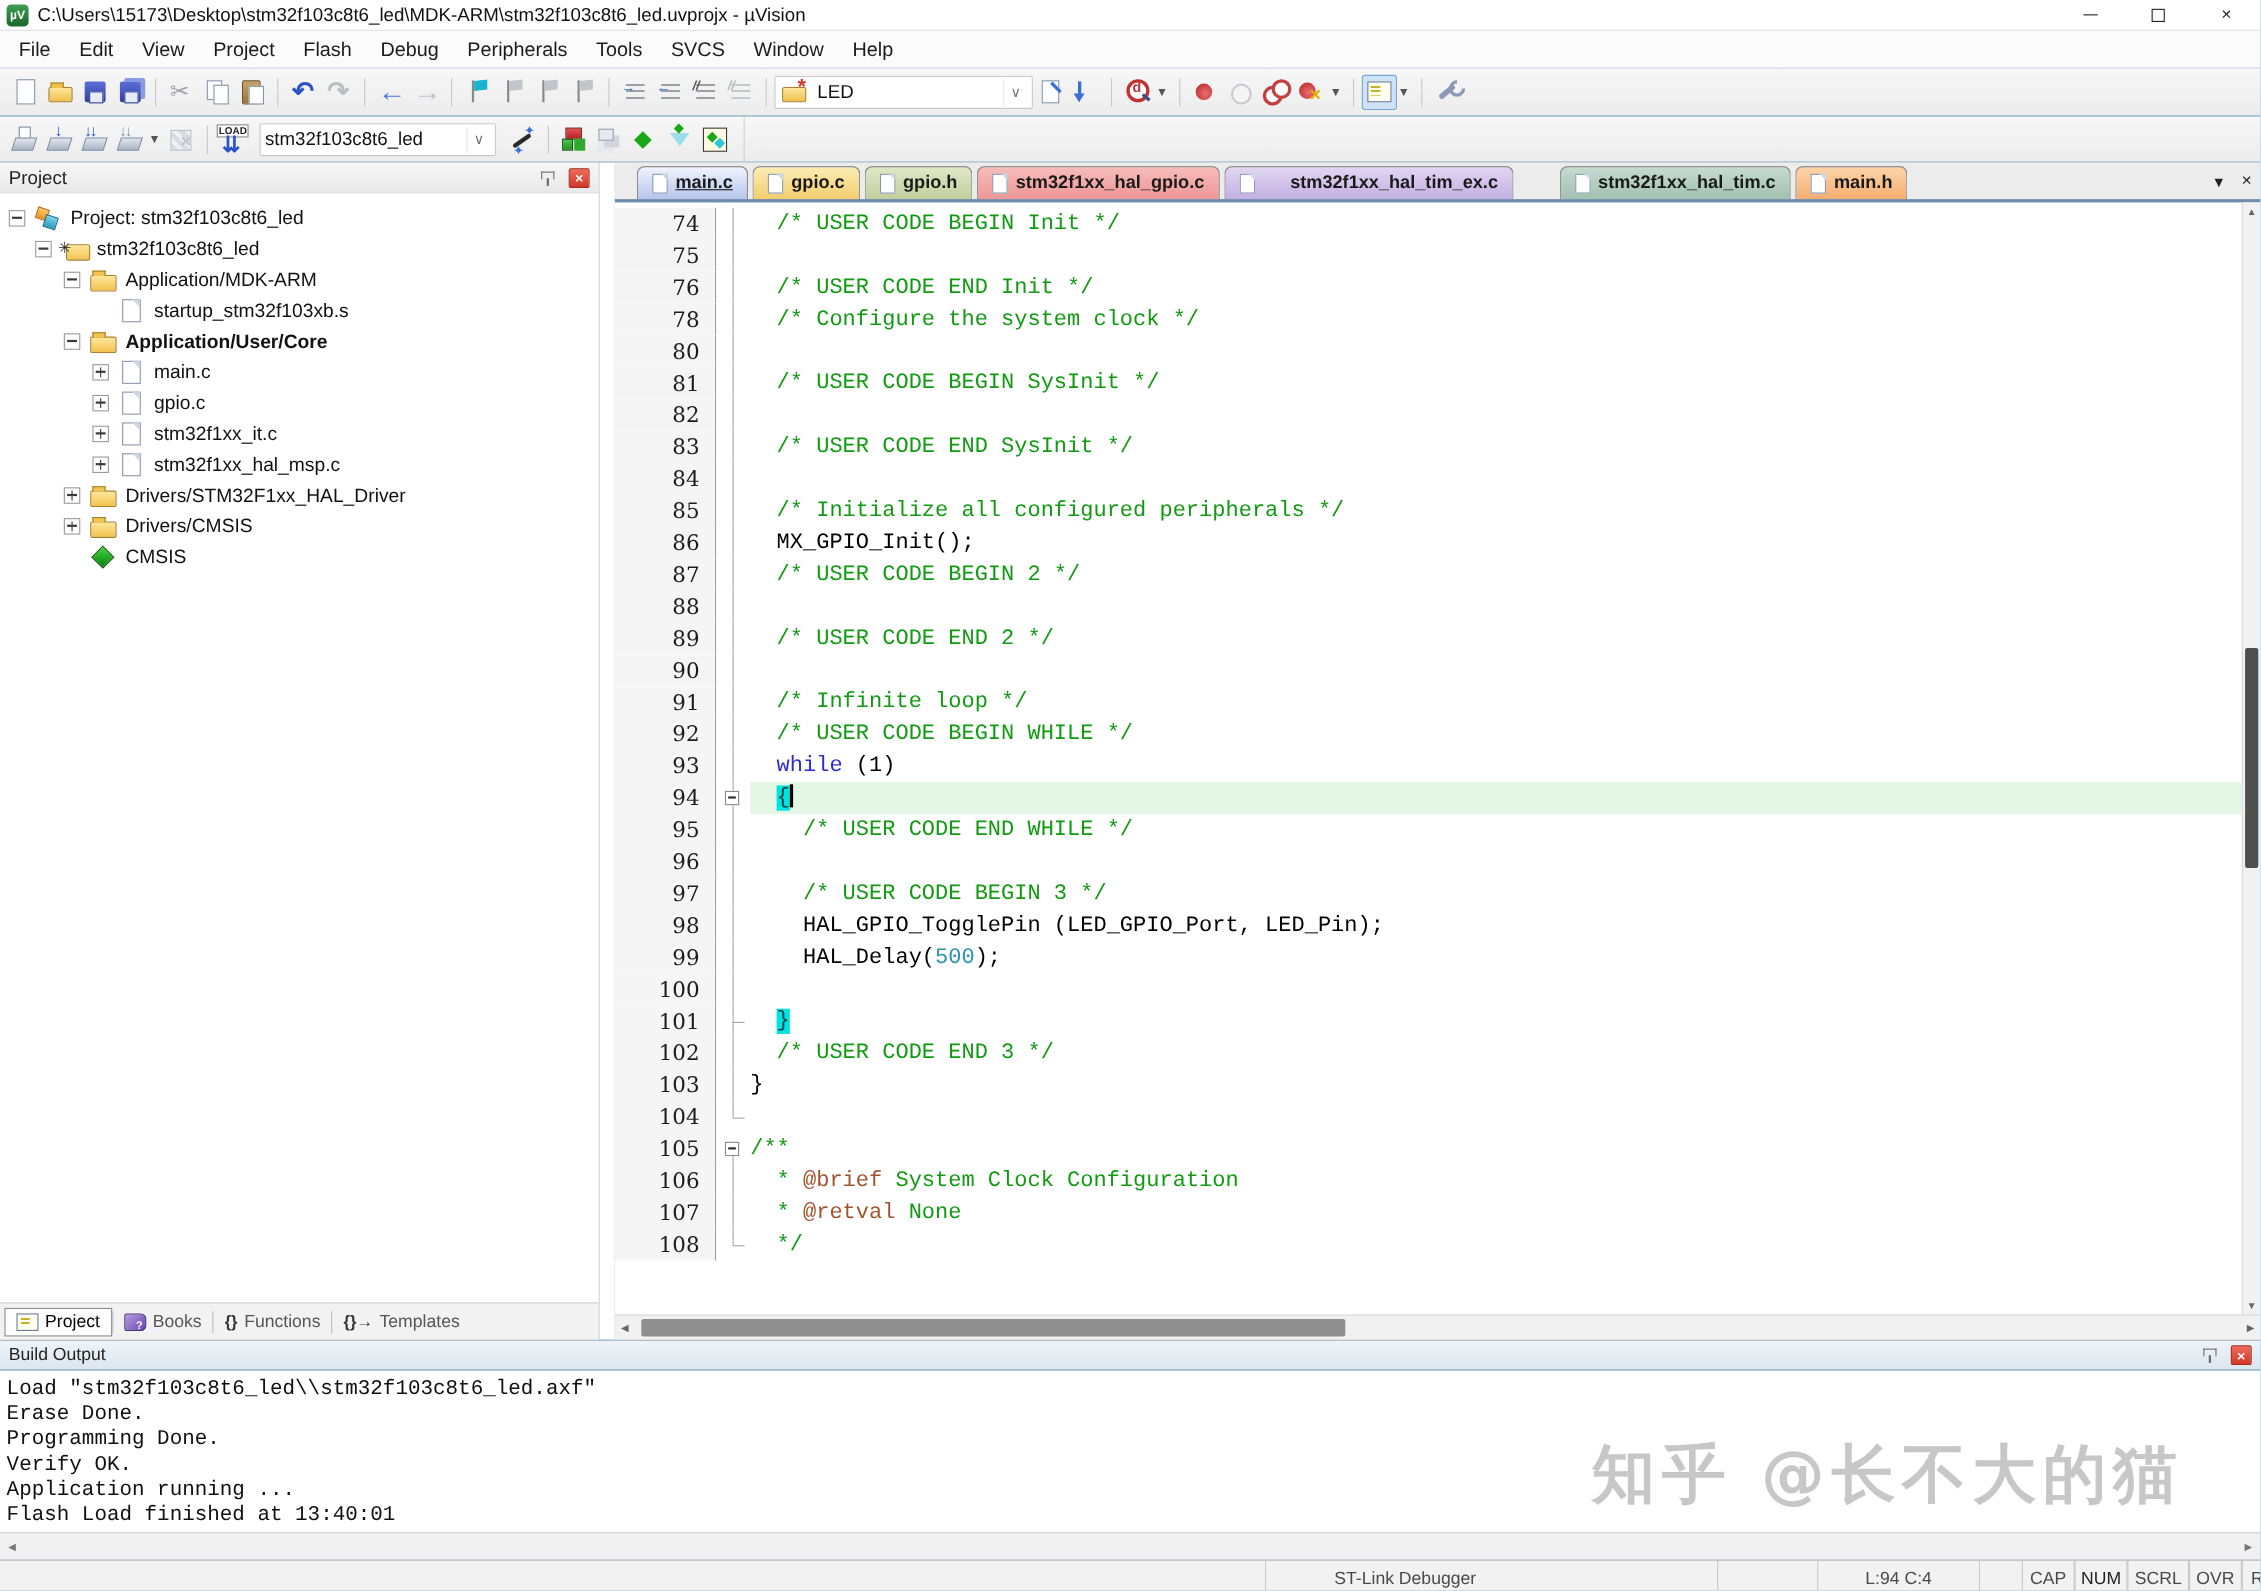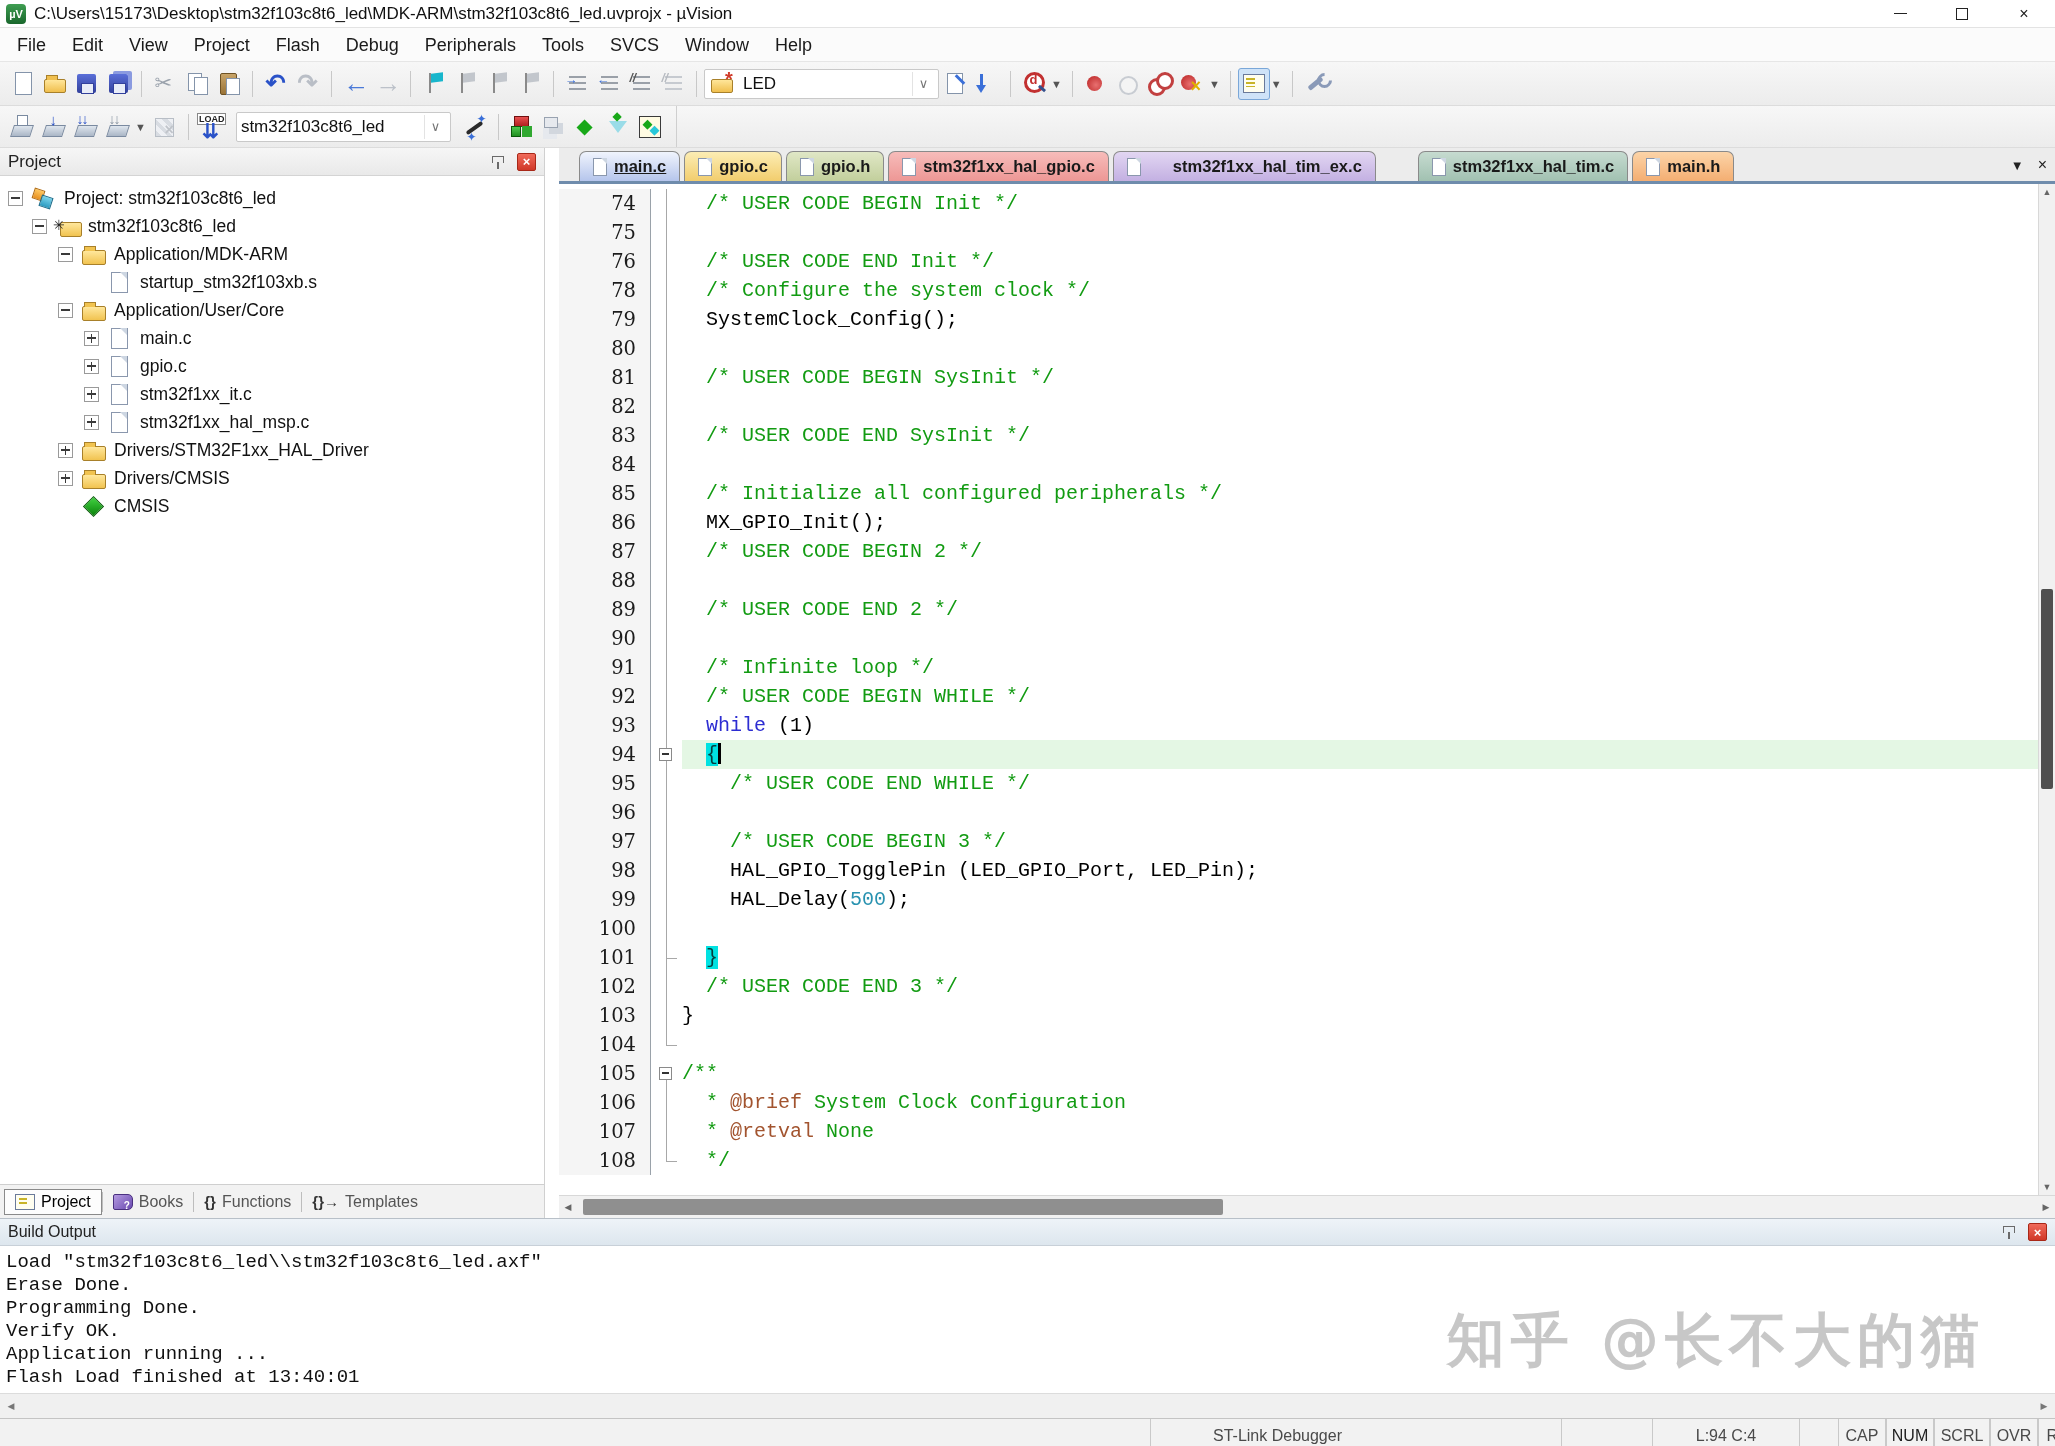--- a/index.html
+++ b/index.html
@@ -425,21 +425,21 @@
           <div class="tree-row" style="padding-left: 58px;">
             <span class="tw-exp "></span>
             <span class="tico folder"></span>
             <span>Application/MDK-ARM</span>
           </div>
           <div class="tree-row" style="padding-left: 84px;">
             <span class="tw-exp none"></span>
             <span class="tico file"></span>
             <span>startup_stm32f103xb.s</span>
           </div>
-          <div class="tree-row" style="padding-left: 58px;">
+          <div class="tree-row" style="padding-left: 58px; font-weight: bold;">
             <span class="tw-exp "></span>
             <span class="tico folder"></span>
             <span>Application/User/Core</span>
           </div>
           <div class="tree-row" style="padding-left: 84px;">
             <span class="tw-exp plus"></span>
             <span class="tico file"></span>
             <span>main.c</span>
           </div>
           <div class="tree-row" style="padding-left: 84px;">
@@ -532,21 +532,20 @@
           <span class="tc">▼</span>
           <span class="tc" style="font-size:16px;">×</span>
         </div>
       </div>
       <div class="ed-body">
         <div class="code-region" id="code">
             <div class="cline"><span class="lnum">74</span><span class="fold f-line"><span class="vl"></span></span><span class="ctext"><span class="sc-c">  /* USER CODE BEGIN Init */</span></span></div>
             <div class="cline"><span class="lnum">75</span><span class="fold f-line"><span class="vl"></span></span><span class="ctext"></span></div>
             <div class="cline"><span class="lnum">76</span><span class="fold f-line"><span class="vl"></span></span><span class="ctext"><span class="sc-c">  /* USER CODE END Init */</span></span></div>
             <div class="cline"><span class="lnum">78</span><span class="fold f-line"><span class="vl"></span></span><span class="ctext"><span class="sc-c">  /* Configure the system clock */</span></span></div>
-            <div class="cline"><span class="lnum">79</span><span class="fold f-line"><span class="vl"></span></span><span class="ctext"><span>  SystemClock_Config();</span></span></div>
             <div class="cline"><span class="lnum">80</span><span class="fold f-line"><span class="vl"></span></span><span class="ctext"></span></div>
             <div class="cline"><span class="lnum">81</span><span class="fold f-line"><span class="vl"></span></span><span class="ctext"><span class="sc-c">  /* USER CODE BEGIN SysInit */</span></span></div>
             <div class="cline"><span class="lnum">82</span><span class="fold f-line"><span class="vl"></span></span><span class="ctext"></span></div>
             <div class="cline"><span class="lnum">83</span><span class="fold f-line"><span class="vl"></span></span><span class="ctext"><span class="sc-c">  /* USER CODE END SysInit */</span></span></div>
             <div class="cline"><span class="lnum">84</span><span class="fold f-line"><span class="vl"></span></span><span class="ctext"></span></div>
             <div class="cline"><span class="lnum">85</span><span class="fold f-line"><span class="vl"></span></span><span class="ctext"><span class="sc-c">  /* Initialize all configured peripherals */</span></span></div>
             <div class="cline"><span class="lnum">86</span><span class="fold f-line"><span class="vl"></span></span><span class="ctext"><span>  MX_GPIO_Init();</span></span></div>
             <div class="cline"><span class="lnum">87</span><span class="fold f-line"><span class="vl"></span></span><span class="ctext"><span class="sc-c">  /* USER CODE BEGIN 2 */</span></span></div>
             <div class="cline"><span class="lnum">88</span><span class="fold f-line"><span class="vl"></span></span><span class="ctext"></span></div>
             <div class="cline"><span class="lnum">89</span><span class="fold f-line"><span class="vl"></span></span><span class="ctext"><span class="sc-c">  /* USER CODE END 2 */</span></span></div>

